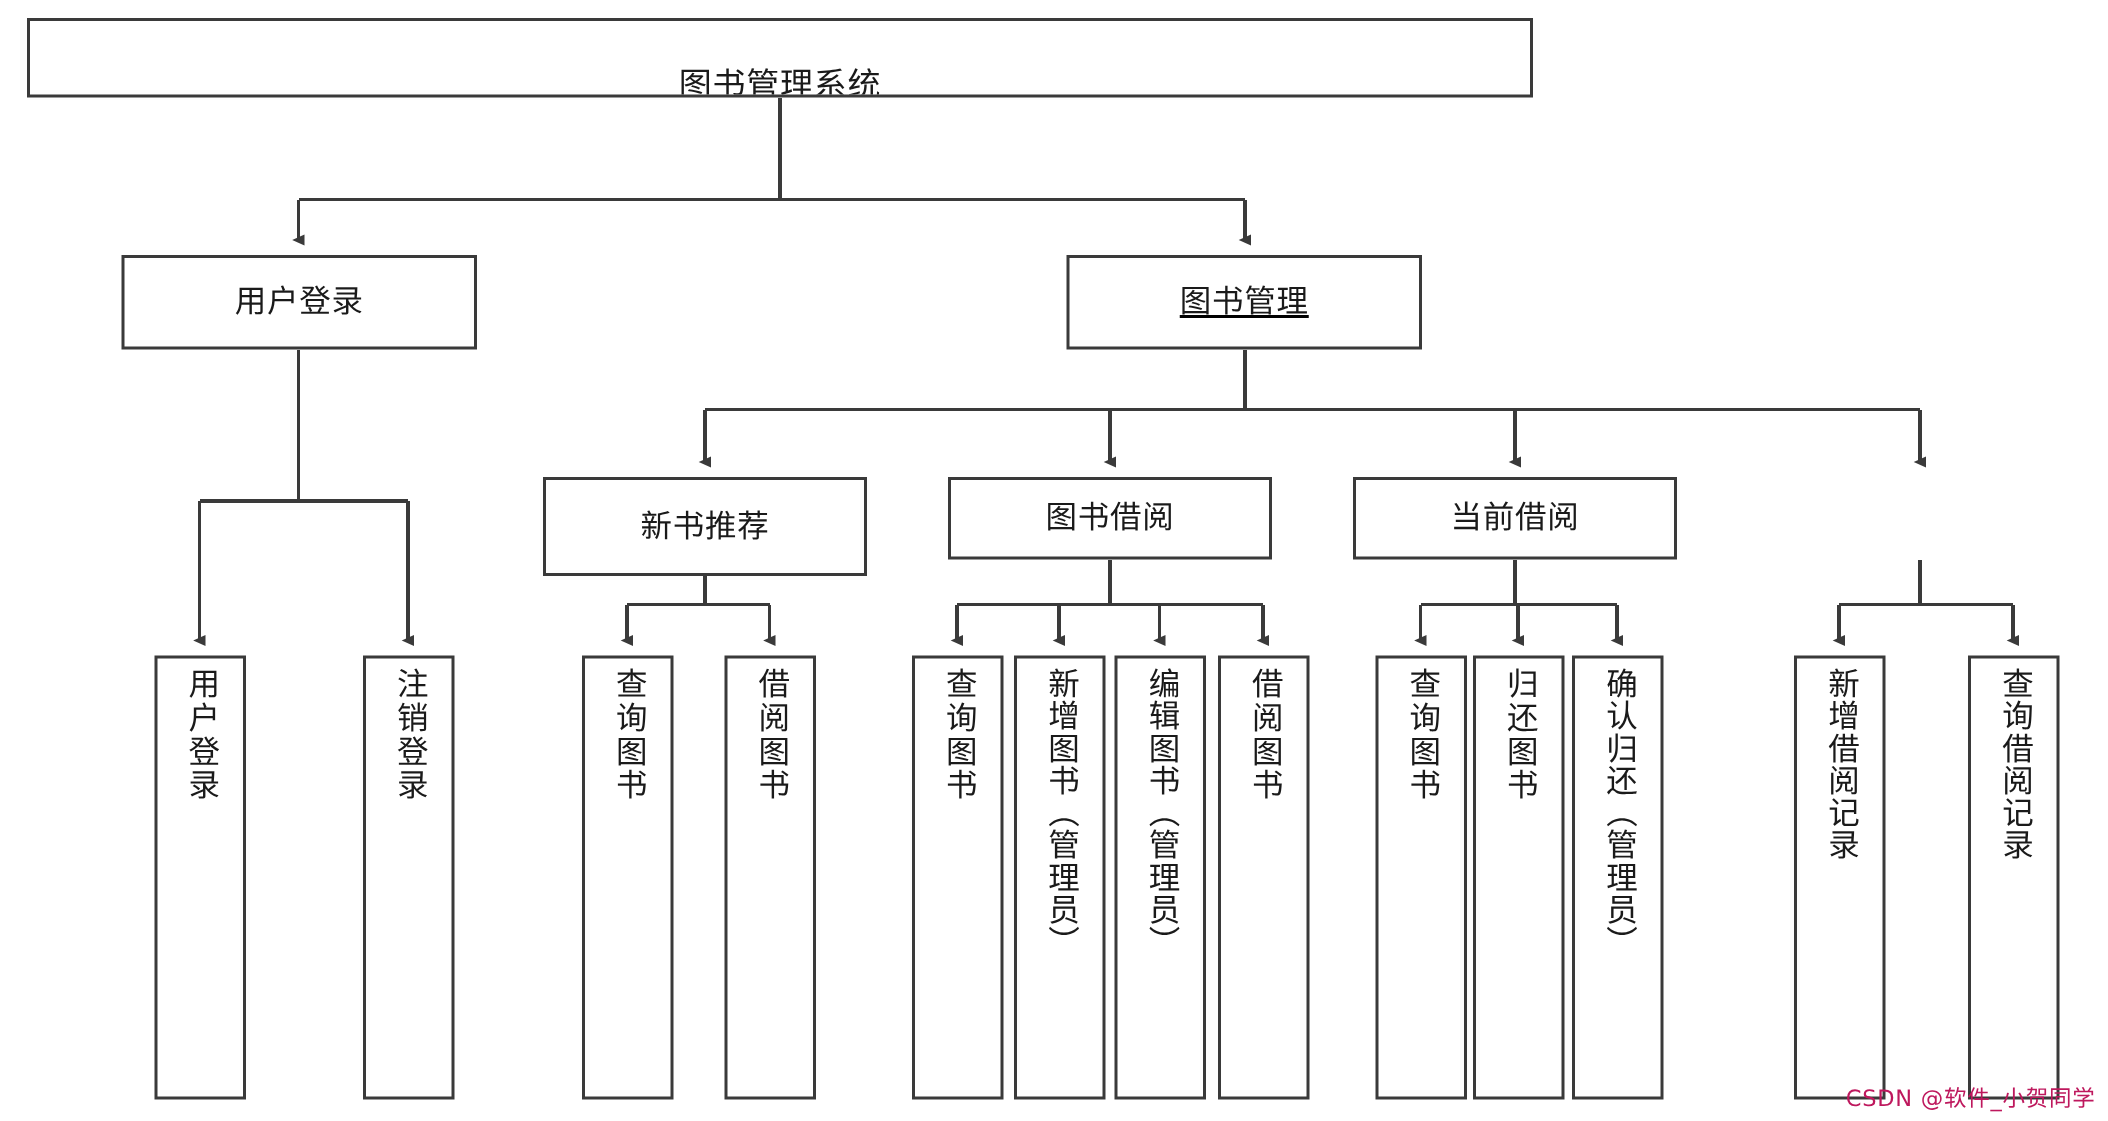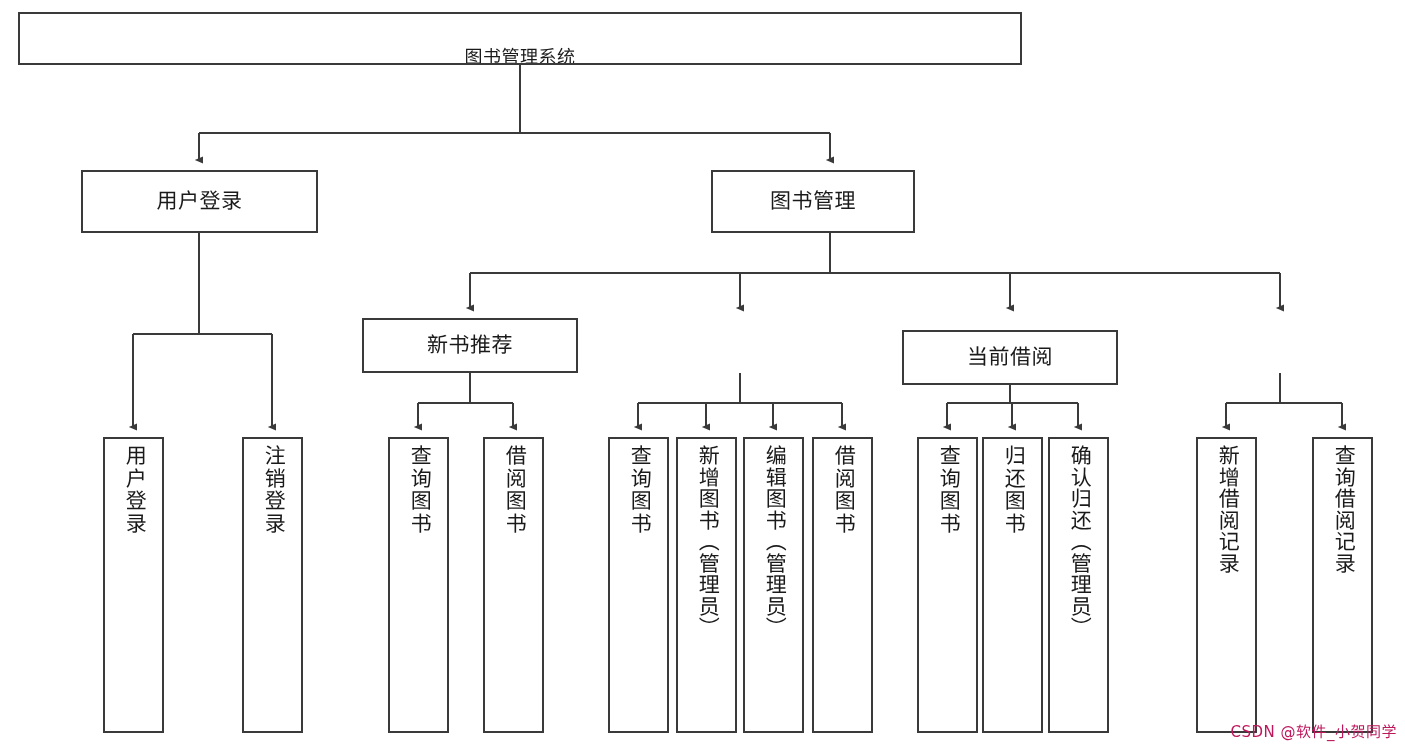--- a/index.html
+++ b/index.html
@@ -40,21 +40,21 @@
   }
   .node-label-h {
     font-size: 21px;
     color: #1a1a1a;
     line-height: 1.15;
     letter-spacing: 0.5px;
     white-space: nowrap;
     text-align: center;
   }
   .node-box.root .node-label-h {
-    font-size: 18px;
+    font-size: 22px;
     margin-top: 38px;
   }
   .node-box.leaf {
     align-items: flex-start;
     padding-top: 6px;
   }
   .node-label-v {
     writing-mode: vertical-rl;
     text-orientation: upright;
     font-size: 21px;
@@ -136,28 +136,31 @@
     </g>
   </svg>
 
   <div class="node-box root" style="left:18px; top:12px; width:1004px; height:53px;">
     <span class="node-label-h">图书管理系统</span>
   </div>
 
   <div class="node-box" style="left:81px; top:170px; width:237px; height:63px;">
     <span class="node-label-h">用户登录</span>
   </div>
-  <div class="node-box" style="left:711px; top:170px; width:204px; height:63px;">
+  <div class="node-box" style="left:711px; top:170px; width:237px; height:63px;text-decoration:underline;">
     <span class="node-label-h">图书管理</span>
   </div>
 
-  <div class="node-box" style="left:362px; top:318px; width:216px; height:55px;">
+  <div class="node-box" style="left:362px; top:318px; width:216px; height:66px;">
     <span class="node-label-h">新书推荐</span>
   </div>
-  <div class="node-box" style="left:902px; top:318px; width:216px; height:55px;margin-top:12px;">
+  <div class="node-box" style="left:632px; top:318px; width:216px; height:55px;">
+    <span class="node-label-h">图书借阅</span>
+  </div>
+  <div class="node-box" style="left:902px; top:318px; width:216px; height:55px;">
     <span class="node-label-h">当前借阅</span>
   </div>
 
   <div class="node-box leaf" style="left:103px; top:437px; width:61px; height:296px;">
     <span class="node-label-v">用户登录</span>
   </div>
   <div class="node-box leaf" style="left:242px; top:437px; width:61px; height:296px;">
     <span class="node-label-v">注销登录</span>
   </div>
 

